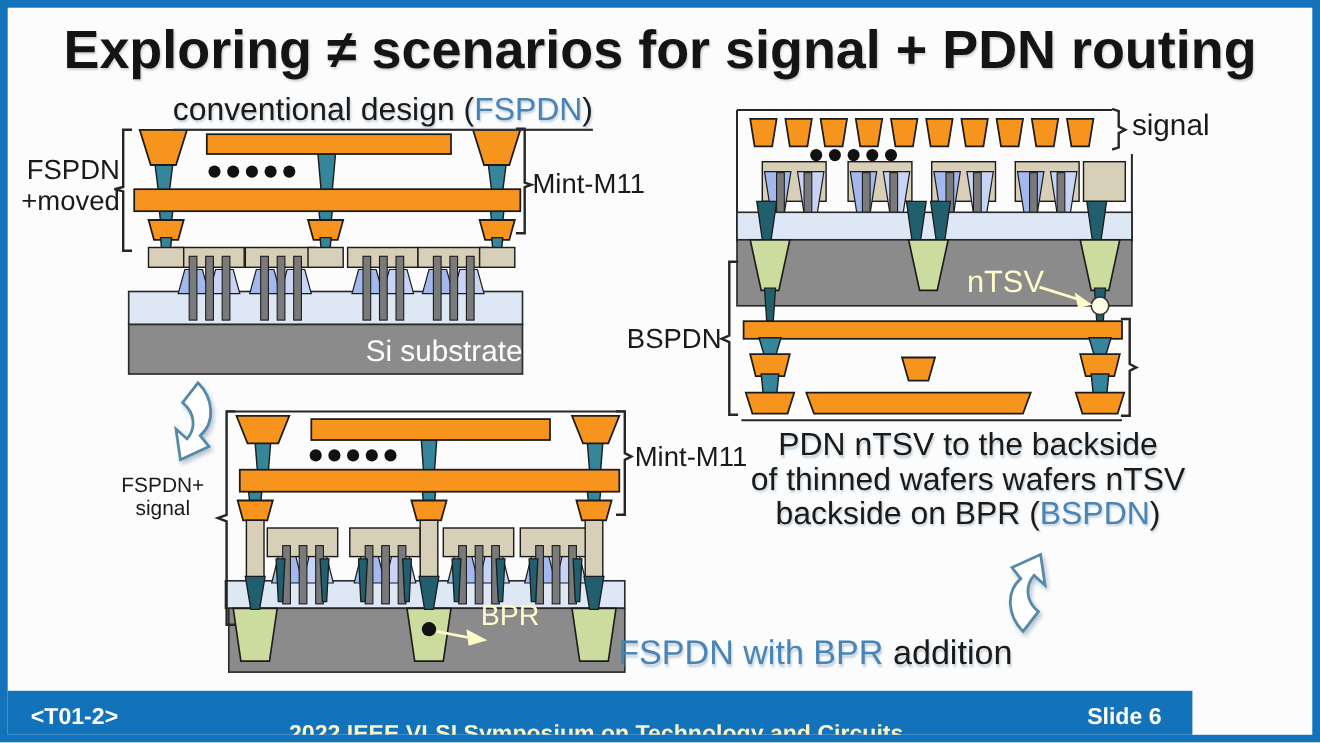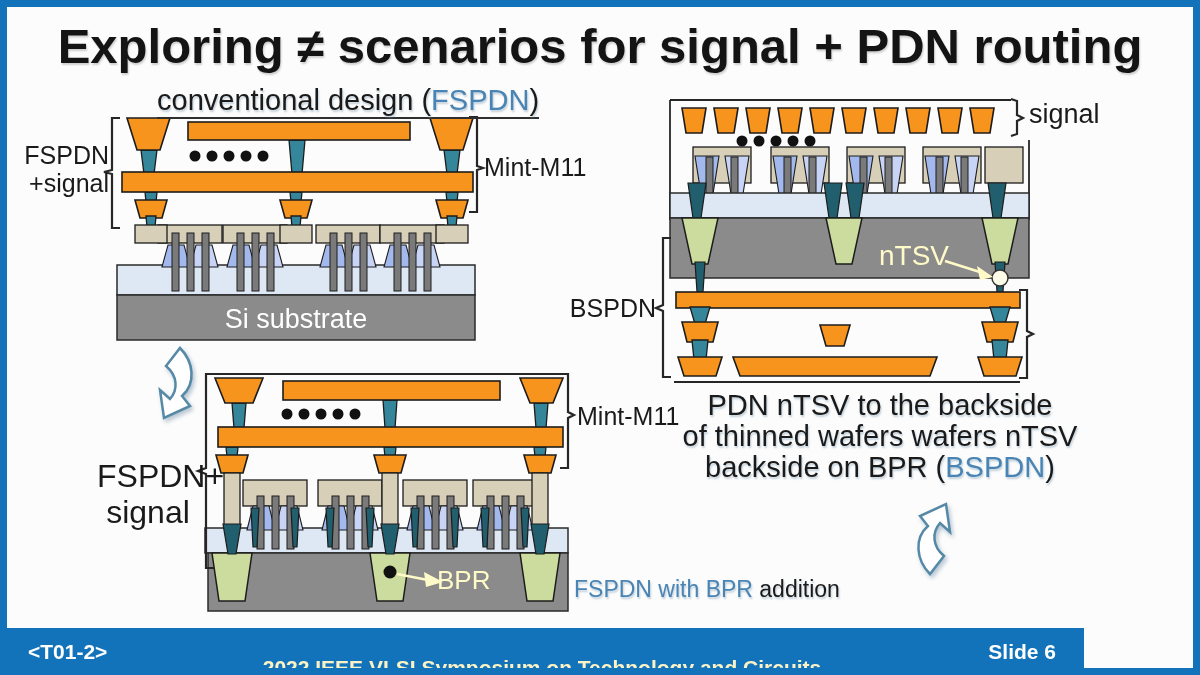--- a/index.html
+++ b/index.html
@@ -13,30 +13,30 @@
   #title{
     left:0; top:12px; width:1186px; text-align:center;
     font-size:49px; font-weight:bold; color:#141414; letter-spacing:0px;
     text-shadow:1px 2px 2px rgba(0,0,0,.18);
   }
   .accent{color:var(--accent-blue,#4984B4);}
   #header1{left:106px; top:77px; font-size:29px; padding-bottom:1px;
            border-bottom:2.5px solid #2f2f2f;margin-left:44px;}
   #lbl-fspdn-signal{left:12px; top:134px; width:90px; text-align:right; font-size:25px;}
   #lbl-mint1{left:477px; top:146px; font-size:25px;}
-  #lbl-sisub{left:110px; top:297px; width:358px; text-align:center; font-size:27px; color:#fff;}
+  #lbl-sisub{left:110px; top:297px; width:358px; text-align:right; font-size:27px; color:#fff;}
   #lbl-signal{left:1022px; top:92px; font-size:27px;}
   #lbl-ntsv{left:872px; top:233px; font-size:28px; color:var(--pale-yellow,#FFFBC8);}
   #lbl-bspdn{left:552px; top:287px; width:97px; text-align:right; font-size:25px;}
   #lbl-bsm{left:1030px; top:313px; font-size:25px;}
   #cap-bspdn{left:653px; top:383px; width:440px; text-align:center; font-size:29px; line-height:31px;}
-  #lbl-fspdn2{left:90px; top:452px; width:102px; text-align:center; font-size:32px;}
+  #lbl-fspdn2{left:90px; top:424px; width:102px; text-align:center; font-size:19px;}
   #lbl-mint2{left:570px; top:395px; font-size:25px;}
-  #lbl-bpr{left:430px; top:559px; font-size:26px; color:var(--pale-yellow,#FFFBC8);}
-  #cap-bpr{left:567px; top:570px; font-size:23px;text-align:right;}
+  #lbl-bpr{left:430px; top:538px; font-size:26px; color:var(--pale-yellow,#FFFBC8);}
+  #cap-bpr{left:555px; top:570px; font-size:31px;text-align:right;}
   #footer{
     position:absolute; left:-7px; bottom:-7px; width:1084px; height:47px;
     background:var(--footer-blue,#1273BB); color:#fff;
     font-size:21px; font-weight:bold;
   }
   #footer .fl{position:absolute; left:28px; top:12px;}
   #footer .fc{position:absolute; left:0; right:0; top:12px; text-align:center;
               color:var(--footer-text-yellow,#FBF3C5);margin-top:16px;}
   #footer .fr{position:absolute; right:28px; top:12px;}
   svg{position:absolute; left:-7px; top:-7px;}
@@ -341,21 +341,21 @@
 
     <g transform="translate(916,502)">
       <path class="arrowicon" d="M 14 72 C 0 58 -2 36 12 24 L 4 14 L 30 2 L 34 30 L 24 21 C 16 30 16 44 28 54 Z"></path>
     </g>
   </svg>
 
   <div class="lbl" id="title">Exploring ≠ scenarios for signal + PDN routing</div>
 
   <div class="lbl shadowed" id="header1"><span>conventional design (</span><span class="accent">FSPDN</span><span>)</span></div>
 
-  <div class="lbl" id="lbl-fspdn-signal"><span>FSPDN</span><br><span>+signal</span></div>
+  <div class="lbl" id="lbl-fspdn-signal"><span>FSPDN</span><br><span>+moved</span></div>
 
   <div class="lbl" id="lbl-mint1">Mint-M11</div>
 
   <div class="lbl" id="lbl-sisub">Si substrate</div>
 
   <div class="lbl" id="lbl-signal">signal</div>
 
   <div class="lbl" id="lbl-ntsv">nTSV</div>
 
   <div class="lbl" id="lbl-bspdn">BSPDN</div>

